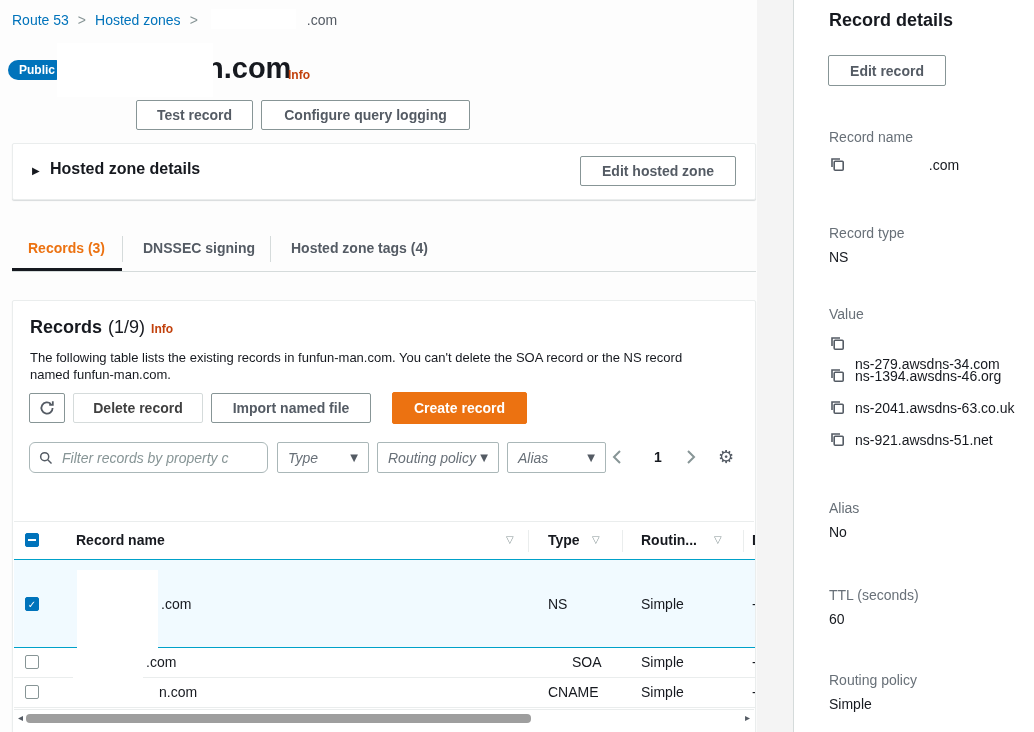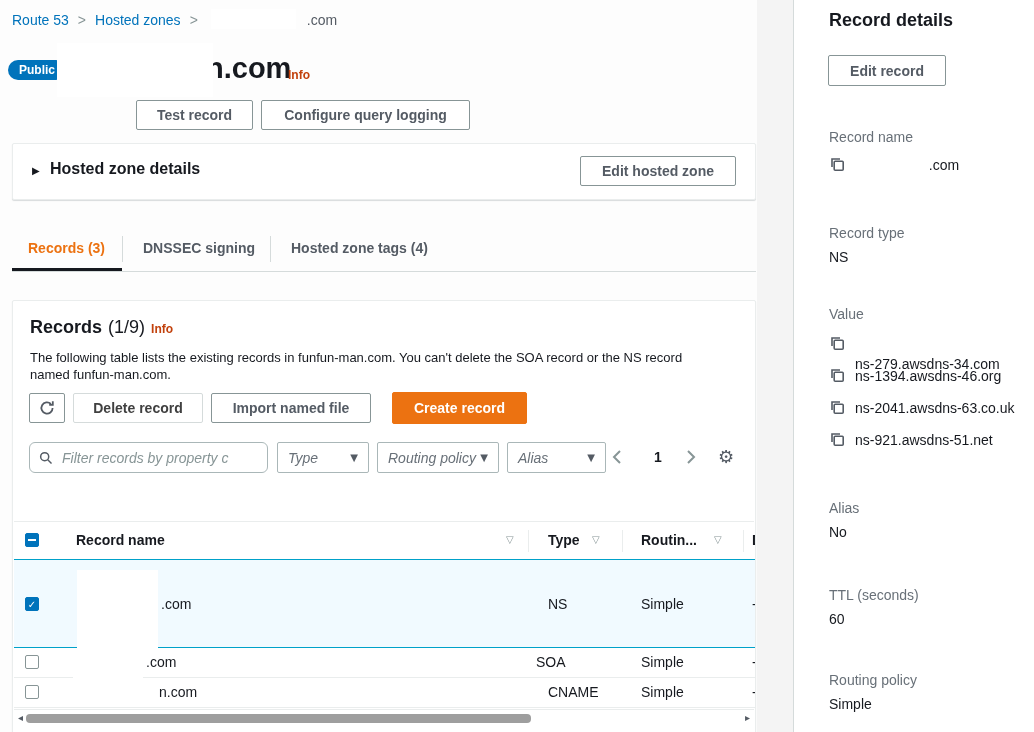--- a/index.html
+++ b/index.html
@@ -170,21 +170,21 @@
       <span class="ckb on" style="left:11px;top:37px;">✓</span>
       <span class="cell" style="left:147px;top:36px;">.com</span>
       <span class="cell" style="left:534px;top:36px;">NS</span>
       <span class="cell" style="left:627px;top:36px;">Simple</span>
       <span class="cell" style="left:738px;top:36px;">-</span>
     </div>
 
     <div class="row" style="top:347px;height:30px;border-bottom:1px solid #eaeded;box-sizing:border-box;">
       <span class="ckb" style="left:11px;top:7px;"></span>
       <span class="cell" style="left:132px;top:6px;">.com</span>
-      <span class="cell" style="left:522px;top:6px;">SOA</span>
+      <span class="cell" style="left:558px;top:6px;">SOA</span>
       <span class="cell" style="left:627px;top:6px;">Simple</span>
       <span class="cell" style="left:738px;top:6px;">-</span>
     </div>
 
     <div class="row" style="top:377px;height:30px;border-bottom:1px solid #eaeded;box-sizing:border-box;">
       <span class="ckb" style="left:11px;top:7px;"></span>
       <span class="cell" style="left:145px;top:6px;">n.com</span>
       <span class="cell" style="left:534px;top:6px;">CNAME</span>
       <span class="cell" style="left:627px;top:6px;">Simple</span>
       <span class="cell" style="left:738px;top:6px;">-</span>

